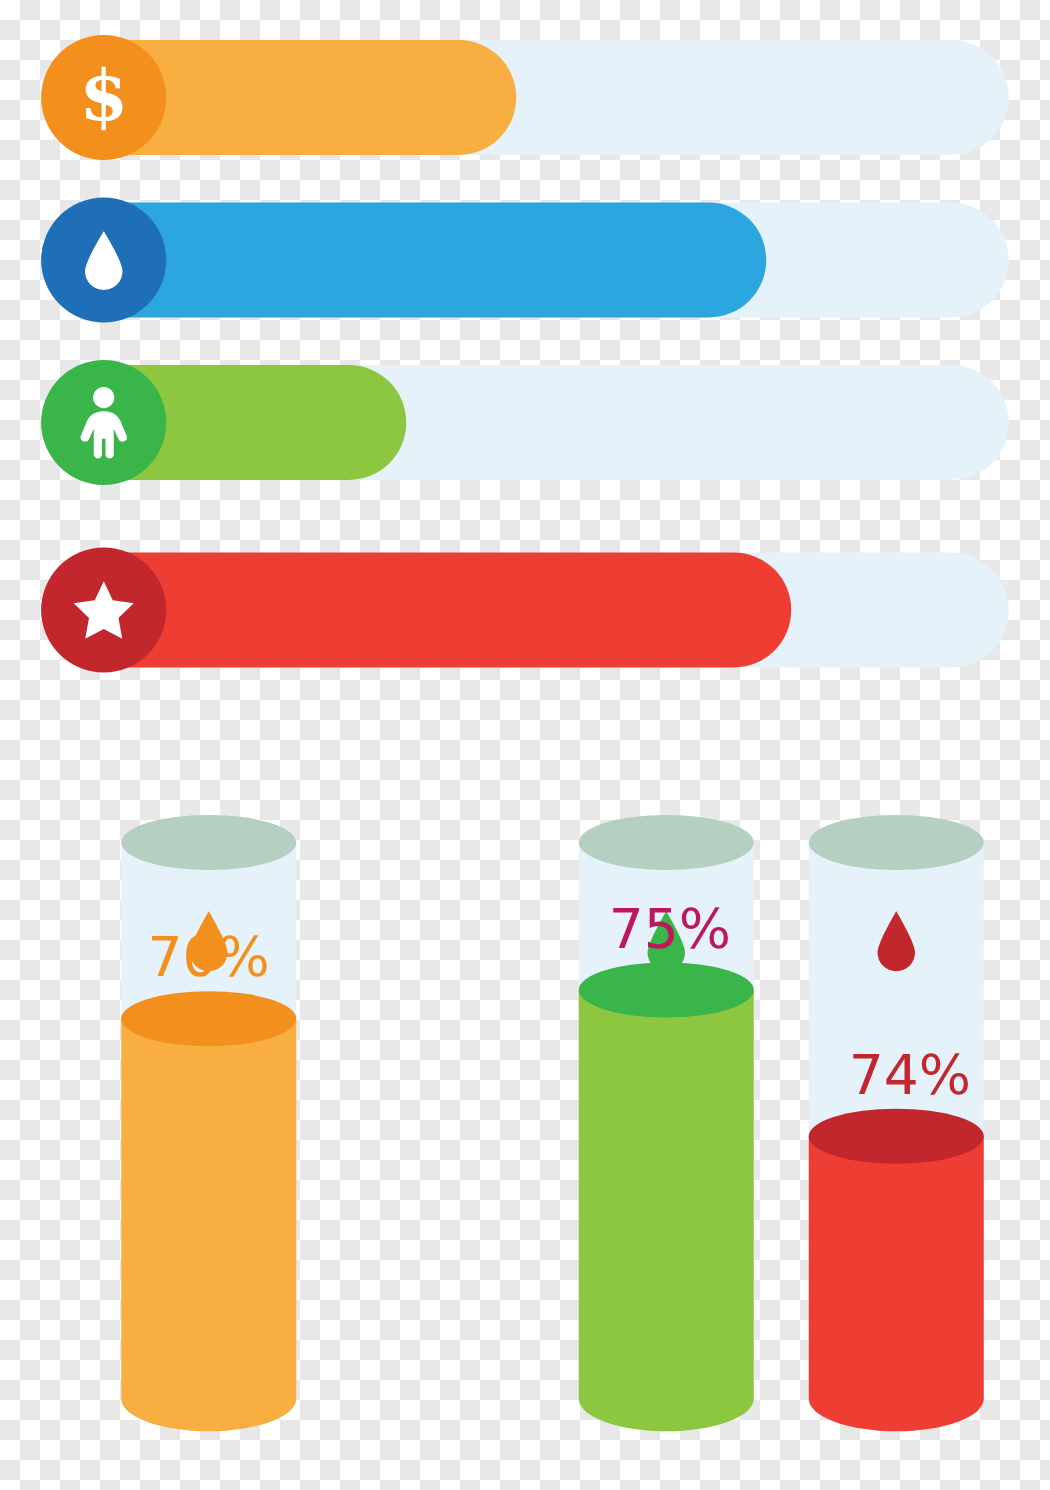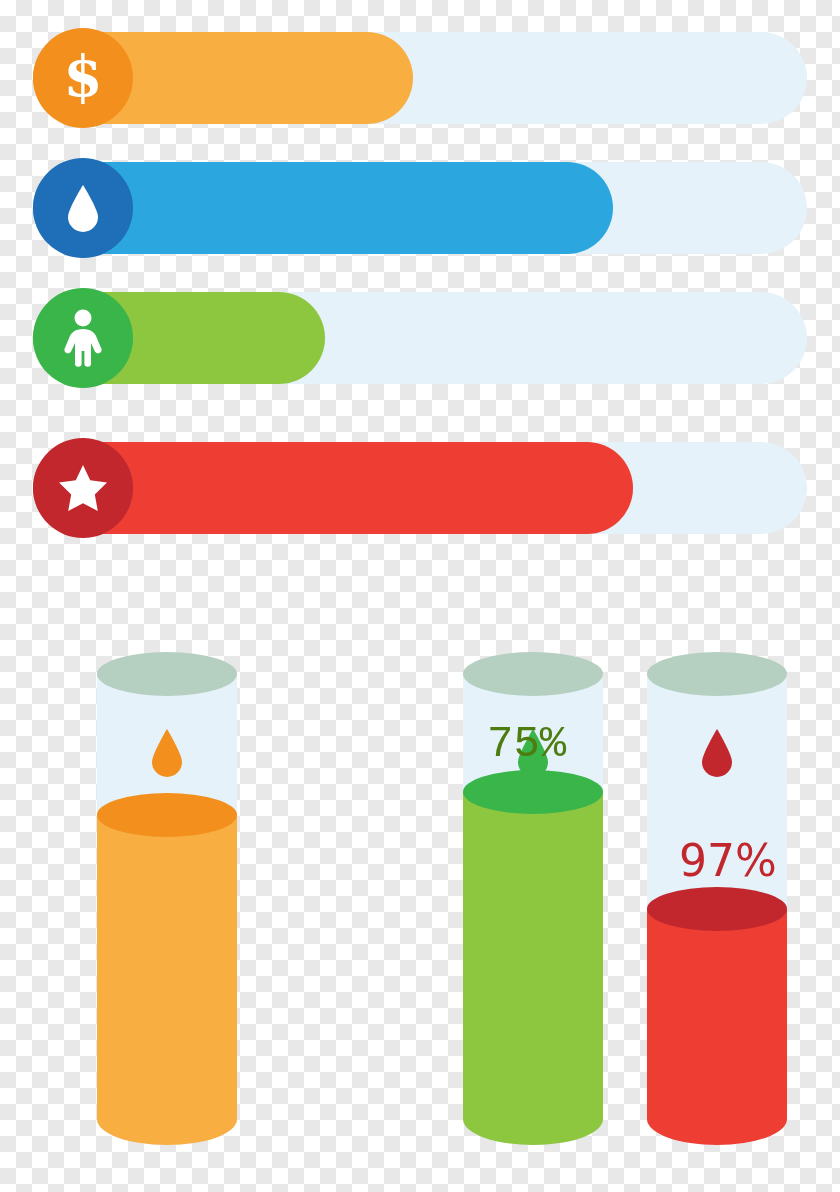--- a/index.html
+++ b/index.html
@@ -199,46 +199,47 @@
     <div class="tube-top" style="background: rgb(181, 207, 192);"></div>
     <div class="drop-icon">
       <svg viewBox="0 0 38 50">
           <path id="drop-0" d="M19 1 C19 1 4 26 4 34 A15 15 0 0 0 34 34 C34 26 19 1 19 1 Z" fill="#f3901d"></path>
         </svg>
     </div>
     <div class="fill-wrap" id="fillwrap-0" style="height: 330px;">
       <div class="fill-body" id="fillbody-0" style="height: 330px; background: rgb(249, 174, 65);"></div>
       <div class="fill-top" id="filltop-0" style="background: rgb(243, 144, 29); top: -22px;"></div>
     </div>
+    <div class="pct-label" id="pct-0" style="left: 21px; color: rgb(243, 144, 29); bottom: 356px;">70%</div>
   </div>
 
 
   <div class="cylinder" style="left:463px;">
     <div class="tube-body" style="background: rgb(229, 242, 250);"></div>
     <div class="tube-top" style="background: rgb(181, 207, 192);"></div>
     <div class="drop-icon">
       <svg viewBox="0 0 38 50">
           <path id="drop-2" d="M19 1 C19 1 4 26 4 34 A15 15 0 0 0 34 34 C34 26 19 1 19 1 Z" fill="#39b54a"></path>
         </svg>
     </div>
     <div class="fill-wrap" id="fillwrap-2" style="height: 353px;">
       <div class="fill-body" id="fillbody-2" style="height: 353px; background: rgb(141, 198, 63);"></div>
       <div class="fill-top" id="filltop-2" style="background: rgb(57, 181, 74); top: -22px;"></div>
     </div>
-    <div class="pct-label" id="pct-2" style="left: 24px; color: #4d7c0f; bottom: 379px; font-family: Liberation Mono, monospace;">75%</div>
+    <div class="pct-label" id="pct-2" style="left: 24px; color: #be185d; bottom: 379px;">75%</div>
   </div>
 
   <div class="cylinder" style="left:647px;">
     <div class="tube-body" style="background: rgb(229, 242, 250);"></div>
     <div class="tube-top" style="background: rgb(181, 207, 192);"></div>
     <div class="drop-icon">
       <svg viewBox="0 0 38 50">
           <path id="drop-3" d="M19 1 C19 1 4 26 4 34 A15 15 0 0 0 34 34 C34 26 19 1 19 1 Z" fill="#c1272d"></path>
         </svg>
     </div>
     <div class="fill-wrap" id="fillwrap-3" style="height: 236px;">
       <div class="fill-body" id="fillbody-3" style="height: 236px; background: rgb(238, 62, 51);"></div>
       <div class="fill-top" id="filltop-3" style="background: rgb(193, 39, 45); top: -22px;"></div>
     </div>
-    <div class="pct-label" id="pct-3" style="left: 32px; color: rgb(193, 39, 45); bottom: 262px;">97%</div>
+    <div class="pct-label" id="pct-3" style="left: 32px; color: rgb(193, 39, 45); bottom: 262px;">74%</div>
   </div>
 
 </div>
 
 </body></html>

